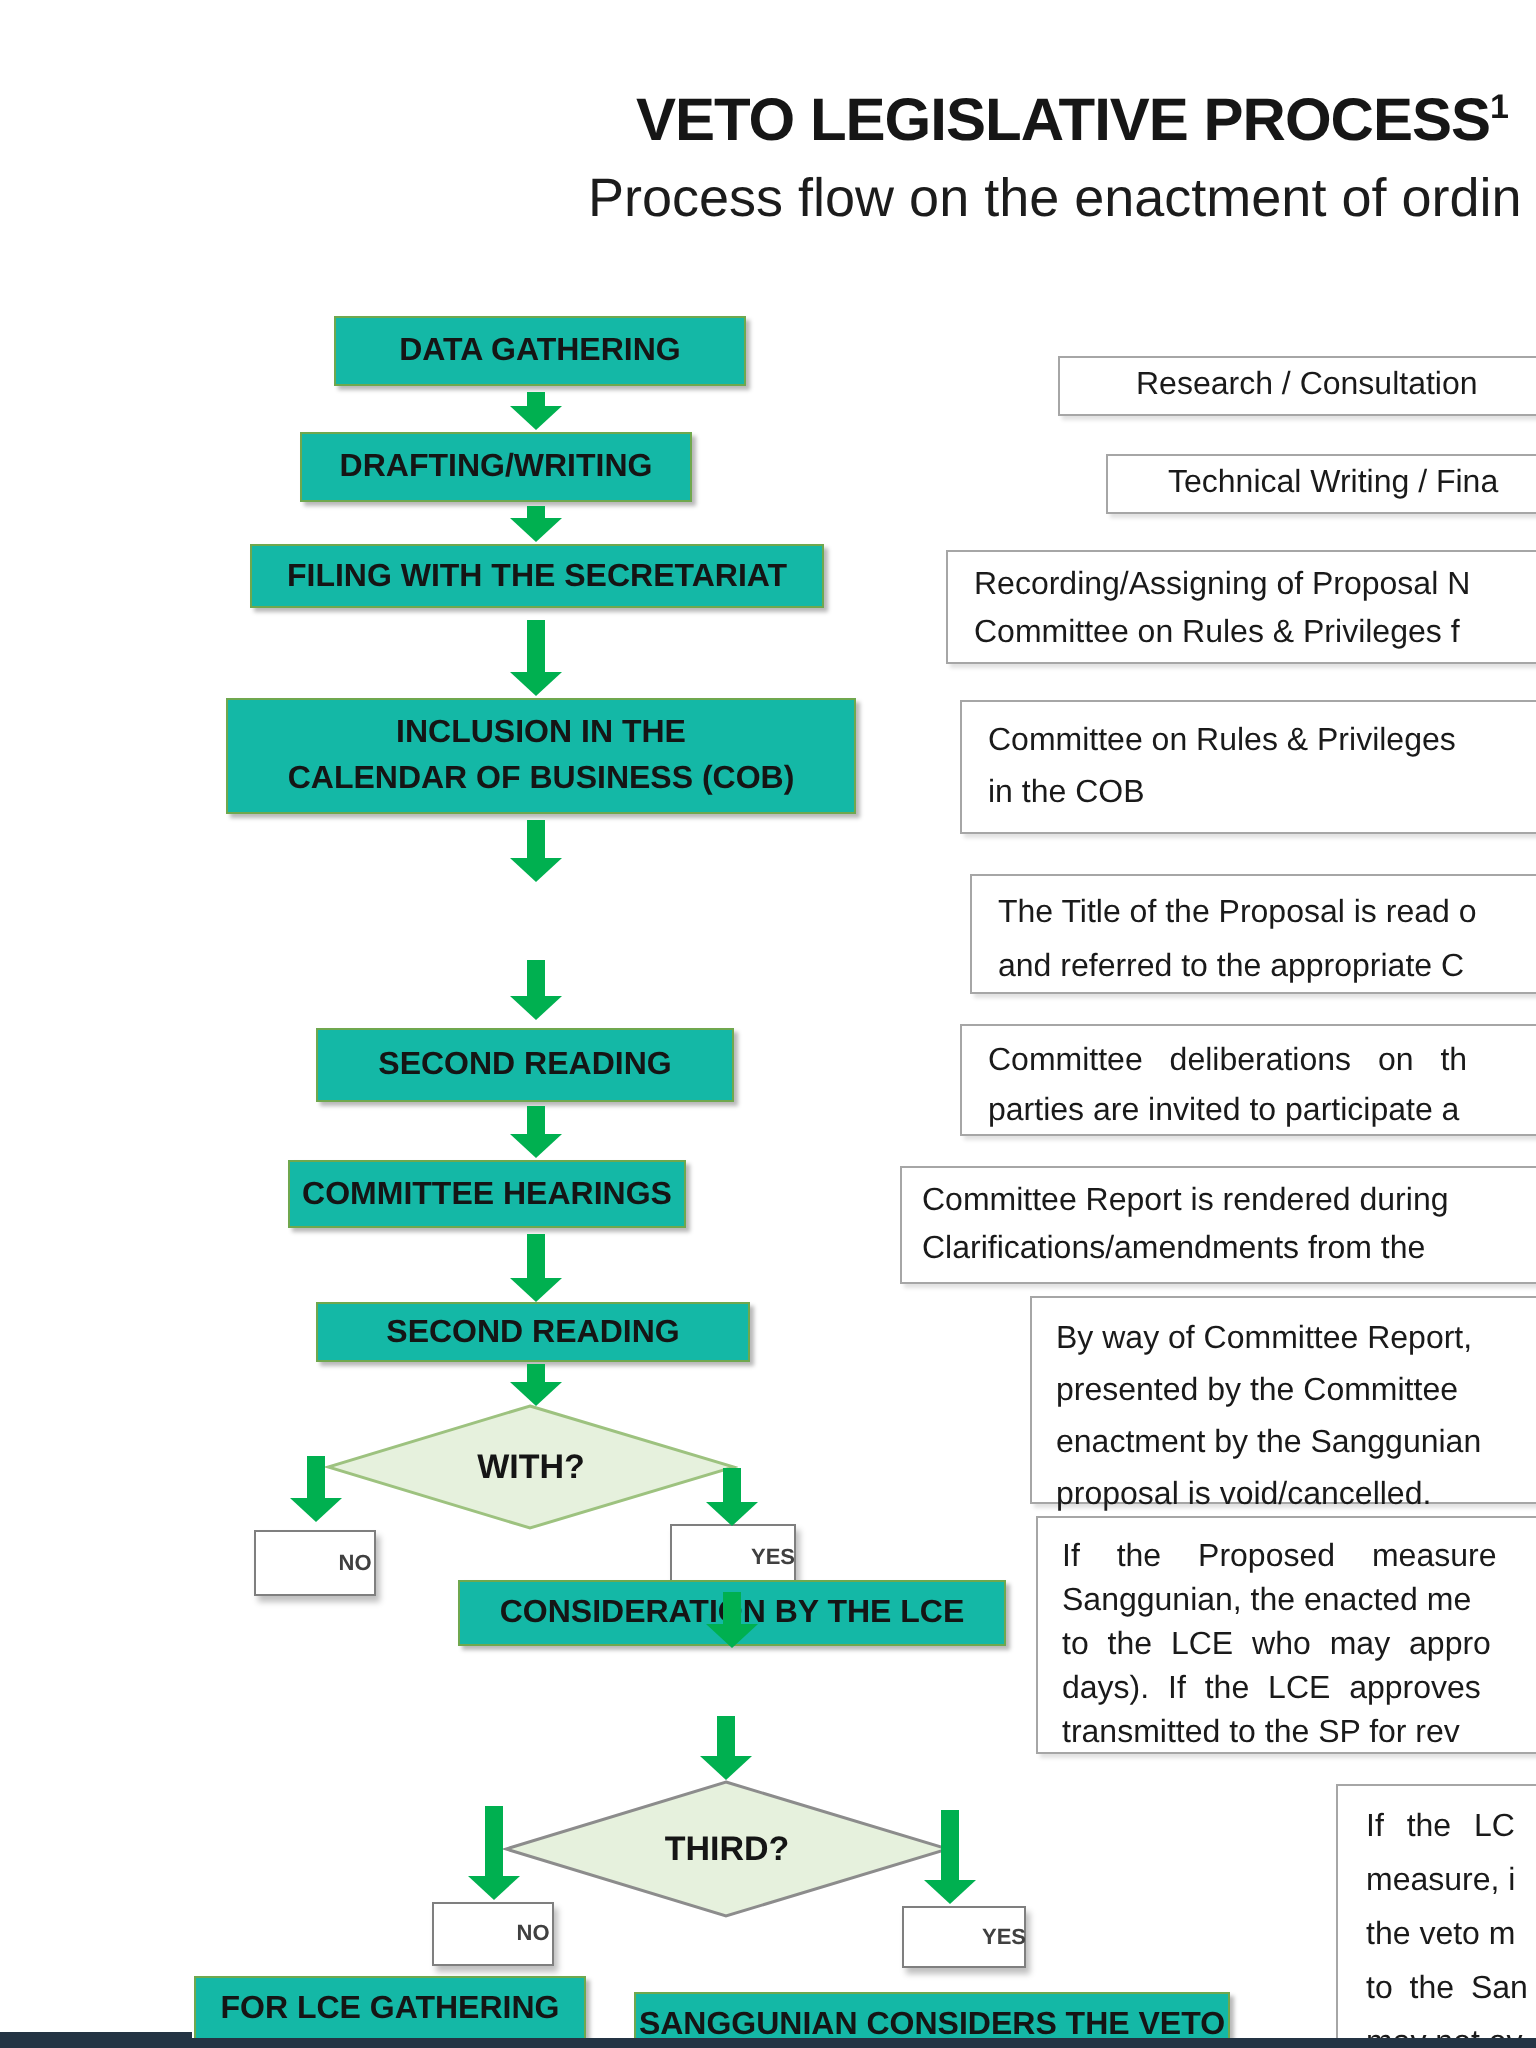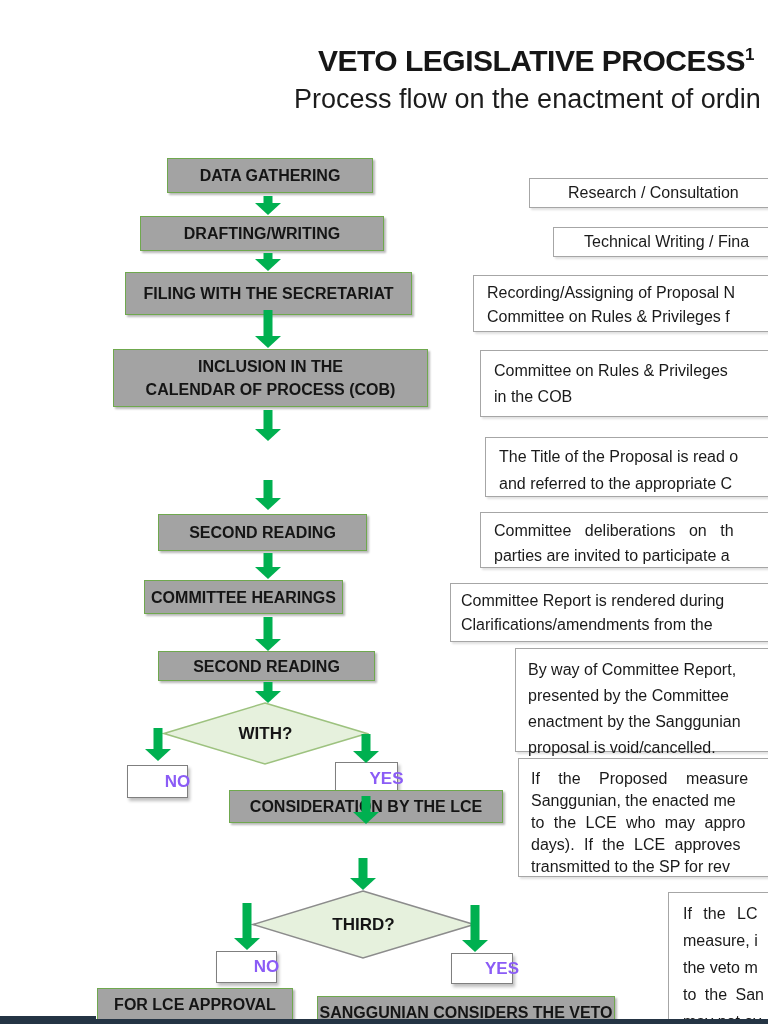--- a/index.html
+++ b/index.html
@@ -5,28 +5,28 @@
   html,body{margin:0;padding:0;background:#ffffff;}
   #page{position:relative;width:768px;height:1024px;background:#ffffff;overflow:hidden;
         font-family:"Liberation Sans","DejaVu Sans",sans-serif;color:#111;}
   
   #title{position:absolute;left:318px;top:44px;font-size:30px;font-weight:700;
          white-space:nowrap;letter-spacing:-0.5px;color:#161616;}
   #title sup{font-size:17px;font-weight:700;}
   #subtitle{position:absolute;left:254px;top:84px;font-size:27px;font-weight:400;
             white-space:nowrap;color:#1c1c1c;margin-left:40px;}
   
-  .gbox{position:absolute;box-sizing:border-box;background:#a3a3a3;border:1.5px solid #6fa84e;
+  .gbox{position:absolute;box-sizing:border-box;background:#14b8a6;border:1.5px solid #6fa84e;
         display:flex;flex-direction:column;justify-content:center;align-items:center;
         font-size:16px;font-weight:700;color:#151515;text-align:center;line-height:23px;
         box-shadow:2px 2px 2px rgba(0,0,0,0.28);white-space:nowrap;}
   
   .wbox{position:absolute;box-sizing:border-box;background:#ffffff;border:1.5px solid #7f7f7f;
-        display:flex;justify-content:center;align-items:center;font-size:17px;font-weight:700;
-        color:#8b5cf6;box-shadow:2px 3px 3px rgba(0,0,0,0.25);padding-left:40px;}
+        display:flex;justify-content:center;align-items:center;font-size:11px;font-weight:700;
+        color:#404040;box-shadow:2px 3px 3px rgba(0,0,0,0.25);padding-left:40px;}
   
   .abox{position:absolute;box-sizing:border-box;background:#ffffff;border:1.5px solid #a6a6a6;
         font-size:16px;color:#1a1a1a;box-shadow:2px 2px 2px rgba(0,0,0,0.12);}
   .aline{white-space:nowrap;}
   
   .varrow{position:absolute;width:26px;}
   .varrow .shaft{position:absolute;left:50%;transform:translateX(-50%);top:0;width:9px;
                  height:calc(100% - 12px);background:#00b050;}
   .varrow .head{position:absolute;left:50%;transform:translateX(-50%);bottom:0;width:0;height:0;
                 border-left:13px solid transparent;border-right:13px solid transparent;
@@ -40,25 +40,25 @@
 </style>
 </head>
 <body>
 
 <div id="page">
 
   <div id="title"><span>VETO LEGISLATIVE PROCESS</span><sup>1</sup></div>
   <div id="subtitle">Process flow on the enactment of ordin</div>
 
   <div class="gbox" style="left:167px;top:158px;width:206px;height:35px">DATA GATHERING</div>
-  <div class="gbox" style="left:140px;top:216px;width:244px;height:35px">DRAFTING/WRITING</div>
-  <div class="gbox" style="left:125px;top:272px;width:287px;height:43px">FILING WITH THE SECRETARIAT</div>
+  <div class="gbox" style="left:150px;top:216px;width:196px;height:35px">DRAFTING/WRITING</div>
+  <div class="gbox" style="left:125px;top:272px;width:287px;height:32px">FILING WITH THE SECRETARIAT</div>
   <div class="gbox" style="left:113px;top:349px;width:315px;height:58px">
     <div>INCLUSION IN THE</div>
-    <div>CALENDAR OF PROCESS (COB)</div>
+    <div>CALENDAR OF BUSINESS (COB)</div>
   </div>
   <div class="gbox" style="left:158px;top:514px;width:209px;height:37px">SECOND READING</div>
   <div class="gbox" style="left:144px;top:580px;width:199px;height:34px">COMMITTEE HEARINGS</div>
   <div class="gbox" style="left:158px;top:651px;width:217px;height:30px">SECOND READING</div>
 
   <div class="dwrap" style="left:162px;top:702px;width:207px;height:63px">
     <svg width="207" height="63">
       <polygon points="103,1 205,31.5 103,62 2,31.5" fill="#e6f1dd" stroke="#9dc27f" stroke-width="1.5"></polygon>
     </svg>
     <div class="dlabel">WITH?</div>
@@ -70,21 +70,21 @@
 
   <div class="dwrap" style="left:251px;top:890px;width:225px;height:69px">
     <svg width="225" height="69">
       <polygon points="112,1 223,34.5 112,68 2,34.5" fill="#e6f1dd" stroke="#8c8c8c" stroke-width="1.5"></polygon>
     </svg>
     <div class="dlabel">THIRD?</div>
   </div>
   <div class="wbox" style="left:216px;top:951px;width:61px;height:32px">NO</div>
   <div class="wbox" style="left:451px;top:953px;width:62px;height:31px">YES</div>
 
-  <div class="gbox" style="left:97px;top:988px;width:196px;height:33px">FOR LCE APPROVAL</div>
+  <div class="gbox" style="left:97px;top:988px;width:196px;height:33px">FOR LCE GATHERING</div>
   <div class="gbox" style="left:317px;top:996px;width:298px;height:33px">SANGGUNIAN CONSIDERS THE VETO</div>
 
   <div class="varrow" style="left:255px;top:196px;height:19px">
       <div class="shaft"></div>
       <div class="head"></div>
     </div>
   <div class="varrow" style="left:255px;top:253px;height:18px">
       <div class="shaft"></div>
       <div class="head"></div>
     </div>

